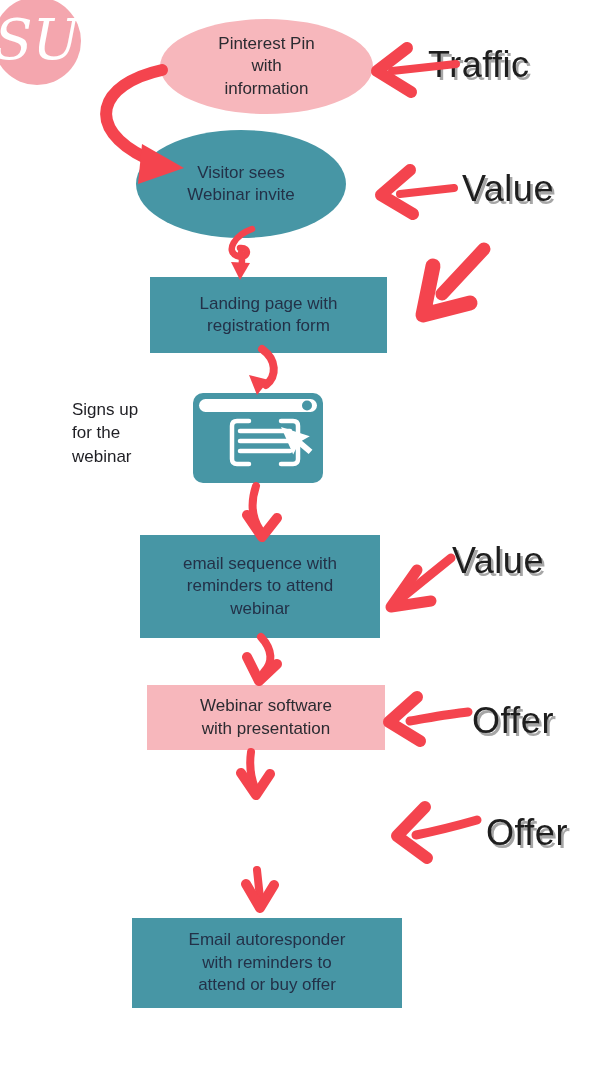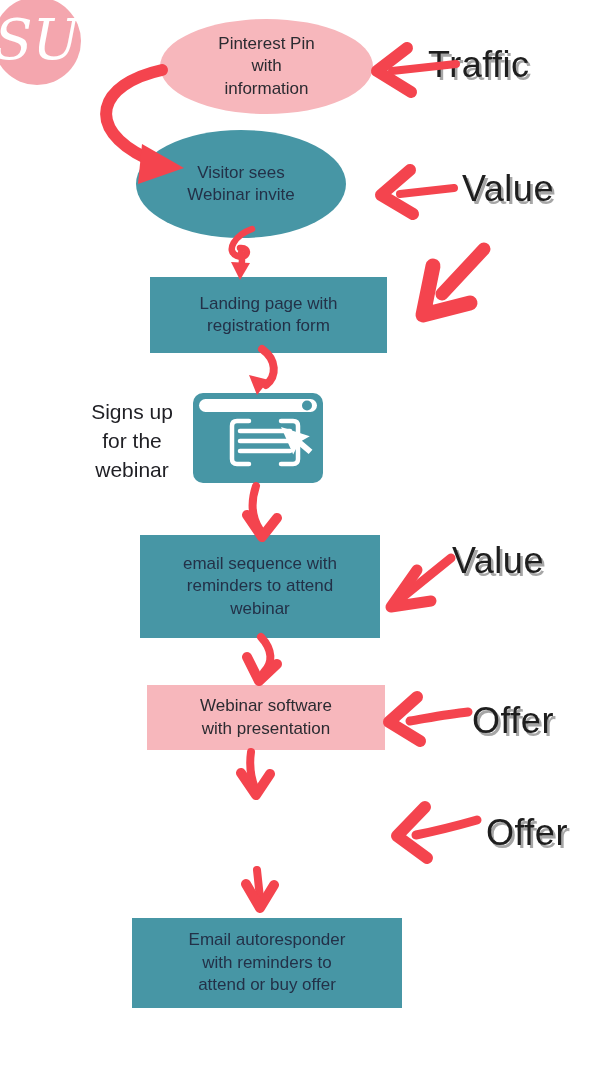--- a/index.html
+++ b/index.html
@@ -13,22 +13,22 @@
     text-align:center;white-space:pre-line;font-size:17px;line-height:1.32;
   }
   .node.teal{background:var(--teal);color:var(--ink_navy);}
   .node.pink{background:var(--pink);color:var(--ink_black);}
   .ellipse{border-radius:50%;}
   .annotation{
     position:absolute;font-size:36px;color:var(--label_black);
     text-shadow:2.5px 2.5px 0 var(--label_shadow);white-space:nowrap;letter-spacing:.5px;
   }
   .side-note{
-    position:absolute;left:72px;top:398px;width:120px;text-align:center;
-    font-size:21px;line-height:1.38;color:#1f1f24;white-space:pre-line;
+    position:absolute;left:72px;top:398px;width:120px;
+    font-size:17px;line-height:1.38;color:#1f1f24;white-space:pre-line;
   }
   .overlay{position:absolute;left:0;top:0;pointer-events:none;}
   .arrow{stroke:var(--red);fill:none;stroke-linecap:round;stroke-linejoin:round;}
   .arrow-fill{fill:var(--red);stroke:none;}
   .footer-brand{
     position:absolute;left:0;right:0;top:1026px;text-align:center;
     font-size:28px;font-weight:700;color:var(--brand_red);letter-spacing:.5px;
   }
   .logo{position:absolute;left:-8px;top:-5px;}
   .browser-icon{position:absolute;left:193px;top:393px;}

